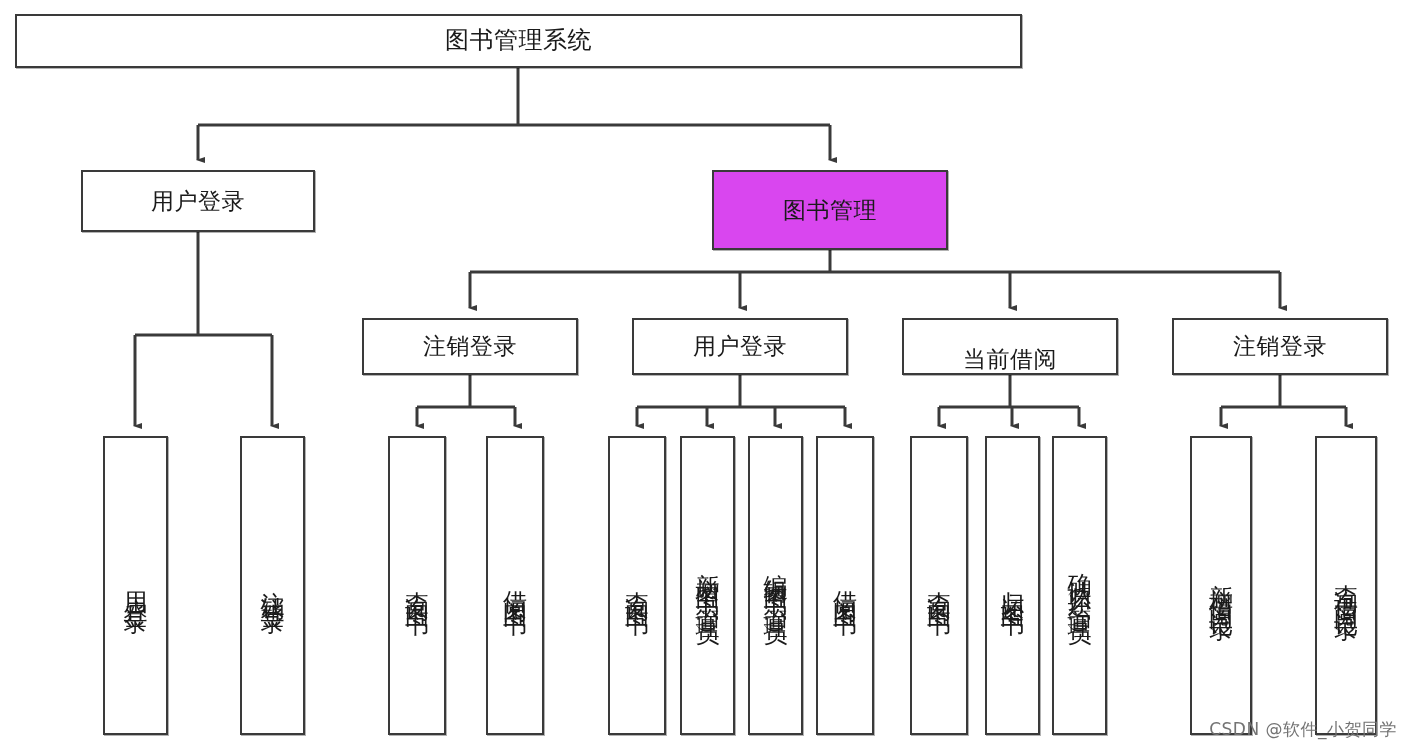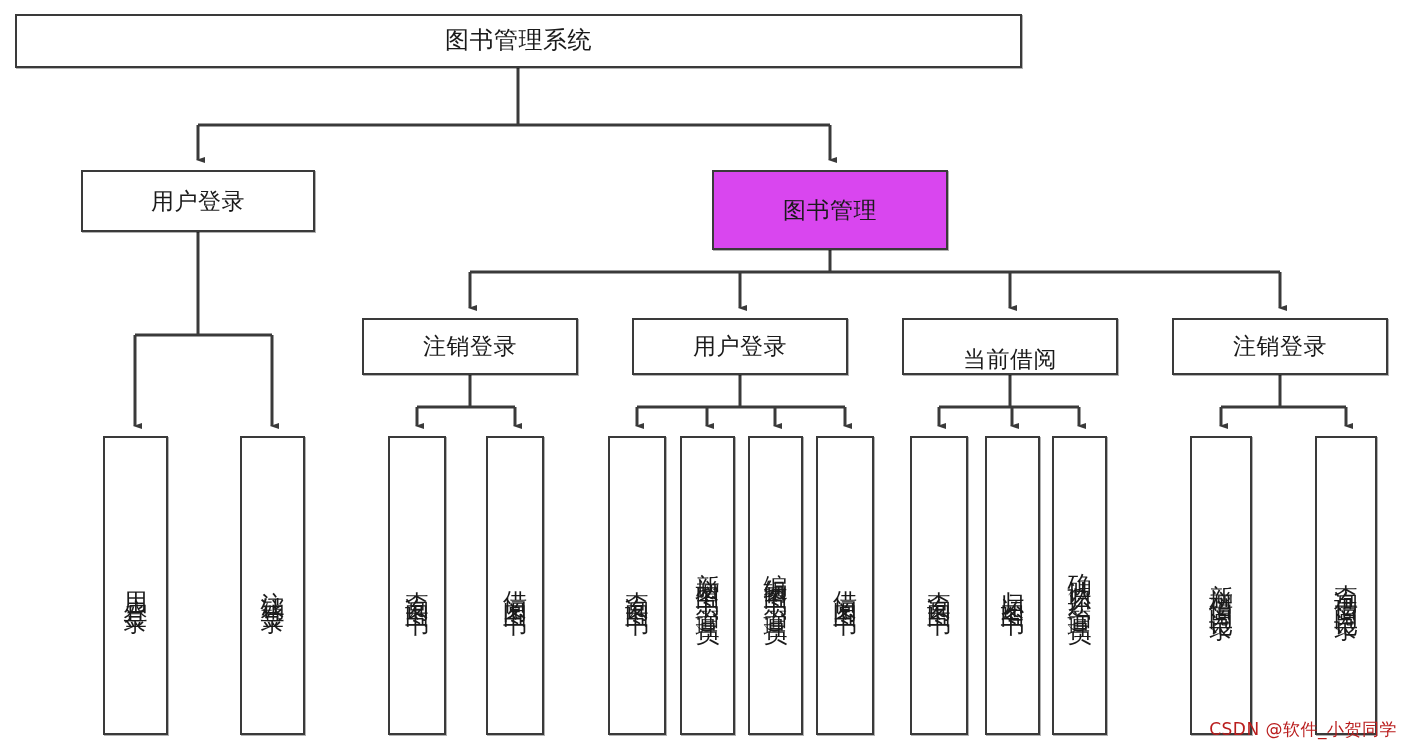--- a/index.html
+++ b/index.html
@@ -189,15 +189,15 @@
   <div class="node vert" style="left: 1052px; top: 436px; width: 55px; height: 299px; border-color: rgb(58, 58, 58); background: rgb(255, 255, 255); color: rgb(26, 26, 26);">
     <span class="label">确认归还（管理员）</span>
   </div>
   <div class="node vert" style="left: 1190px; top: 436px; width: 62px; height: 299px; border-color: rgb(58, 58, 58); background: rgb(255, 255, 255); color: rgb(26, 26, 26);">
     <span class="label">新增借阅记录</span>
   </div>
   <div class="node vert" style="left: 1315px; top: 436px; width: 62px; height: 299px; border-color: rgb(58, 58, 58); background: rgb(255, 255, 255); color: rgb(26, 26, 26);">
     <span class="label">查询借阅记录</span>
   </div>
 
-  <div class="watermark" style="color: #b91c1c;">CSDN @软件_小贺同学</div>
+  <div class="watermark" style="color: #737373;">CSDN @软件_小贺同学</div>
 
 </div>
 
 </body></html>

